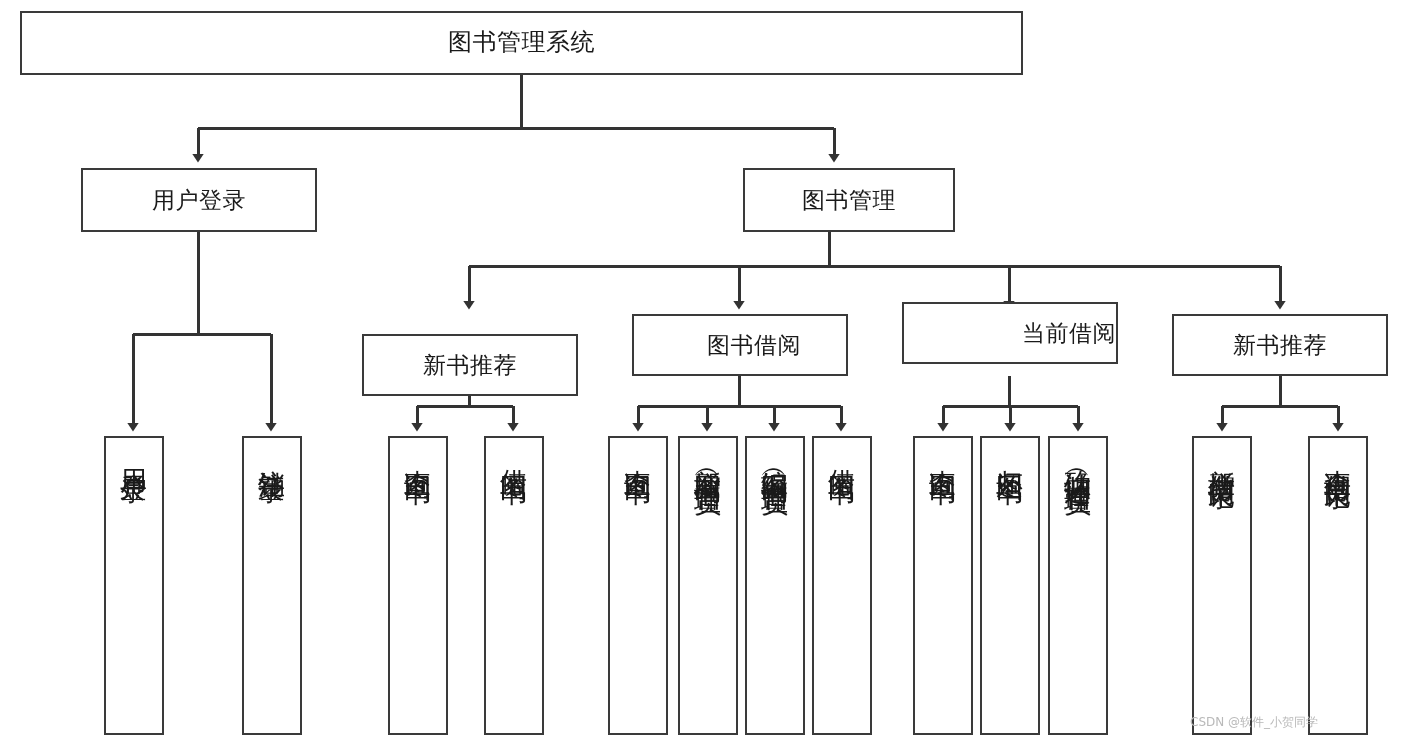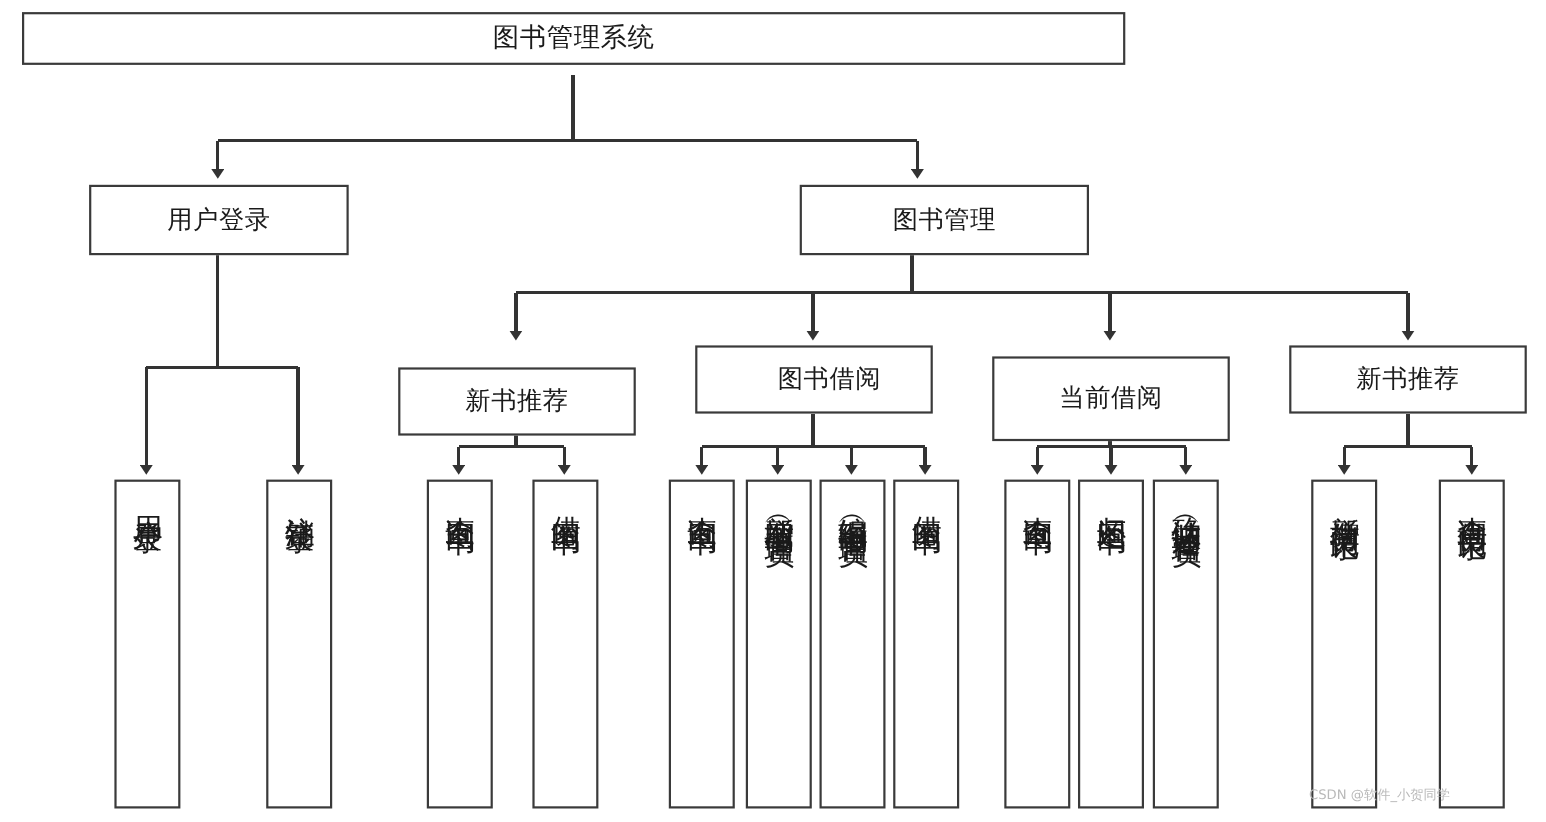--- a/index.html
+++ b/index.html
@@ -125,38 +125,38 @@
       <path d="M1010,406 L1010,424" marker-end="url(#arrowhead)"></path>
       <path d="M1078,406 L1078,424" marker-end="url(#arrowhead)"></path>
 
       <path d="M1280,376 L1280,406"></path>
       <path d="M1222,406 L1338,406"></path>
       <path d="M1222,406 L1222,424" marker-end="url(#arrowhead)"></path>
       <path d="M1338,406 L1338,424" marker-end="url(#arrowhead)"></path>
     </g>
   </svg>
 
-  <div class="node root horiz" style="left:20px; top:11px; width:1003px; height:48px;">
+  <div class="node root horiz" style="left:20px; top:11px; width:1003px; height:64px;">
     <span class="node-label">图书管理系统</span>
   </div>
 
   <div class="node horiz" style="left:81px; top:168px; width:236px; height:64px;">
     <span class="node-label">用户登录</span>
   </div>
-  <div class="node horiz" style="left:727px; top:168px; width:263px; height:64px;">
+  <div class="node horiz" style="left:743px; top:168px; width:212px; height:64px;">
     <span class="node-label">图书管理</span>
   </div>
 
   <div class="node horiz" style="left:362px; top:314px; width:216px; height:62px;margin-top:20px;">
     <span class="node-label">新书推荐</span>
   </div>
   <div class="node horiz" style="left:632px; top:314px; width:216px; height:62px;padding-left:28px;">
     <span class="node-label">图书借阅</span>
   </div>
-  <div class="node horiz" style="left:902px; top:324px; width:216px; height:77px;">
+  <div class="node horiz" style="left:902px; top:302px; width:216px; height:62px;justify-content:flex-end;">
     <span class="node-label">当前借阅</span>
   </div>
   <div class="node horiz" style="left:1172px; top:314px; width:216px; height:62px;">
     <span class="node-label">新书推荐</span>
   </div>
 
   <div class="node vert" style="left:104px; top:436px; width:60px; height:299px;">
     <span class="node-label">用户登录</span>
   </div>
   <div class="node vert" style="left:242px; top:436px; width:60px; height:299px;">

